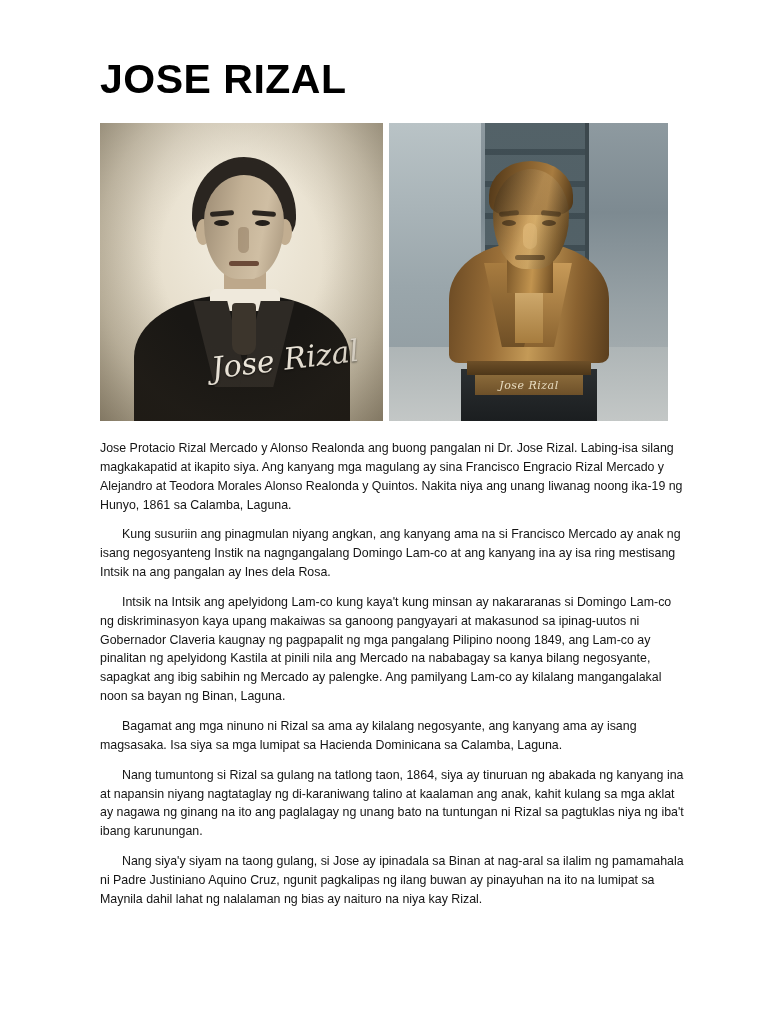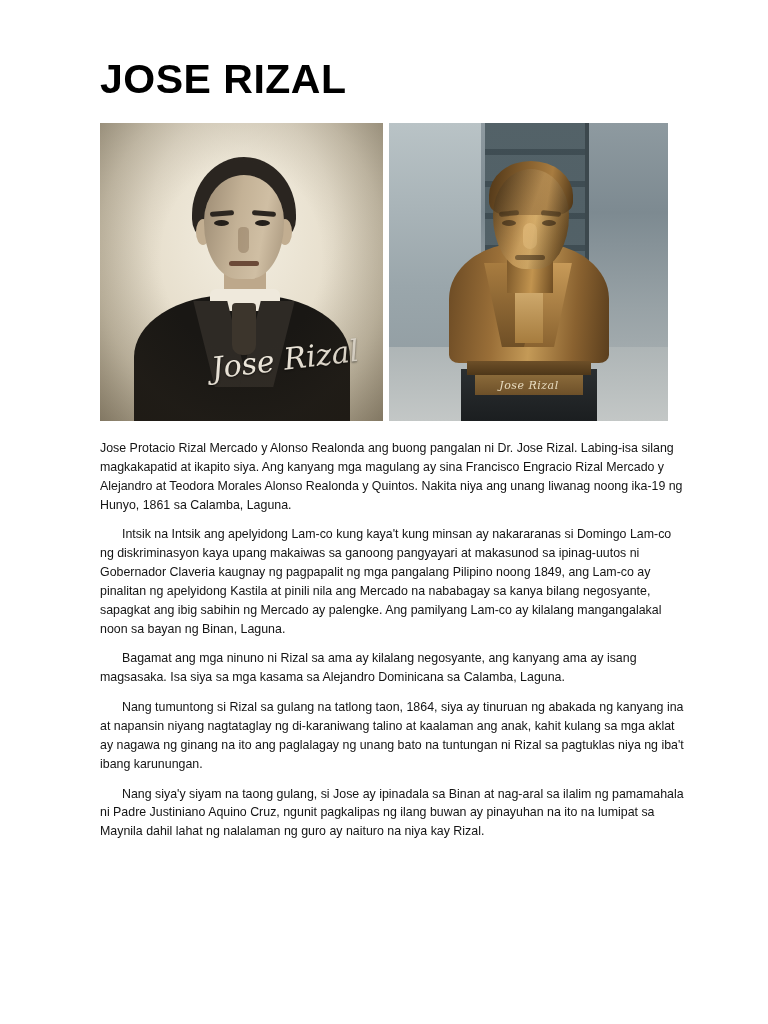--- a/index.html
+++ b/index.html
@@ -395,19 +395,20 @@
       <div class="b-mouth"></div>
       <div class="b-highlight"></div>
       <div class="b-base"></div>
       <div class="b-plaque">Jose Rizal</div>
     </div>
 
   </div>
 
   <div class="body-copy">
     <p>Jose Protacio Rizal Mercado y Alonso Realonda ang buong pangalan ni Dr. Jose Rizal. Labing-isa silang magkakapatid at ikapito siya. Ang kanyang mga magulang ay sina Francisco Engracio Rizal Mercado y Alejandro at Teodora Morales Alonso Realonda y Quintos. Nakita niya ang unang liwanag noong ika-19 ng Hunyo, 1861 sa Calamba, Laguna.</p>
+    <p class="indent">Kung susuriin ang pinagmulan niyang angkan, ang kanyang ama na si Francisco Mercado ay anak ng isang negosyanteng Instik na nagngangalang Domingo Lam-co at ang kanyang ina ay isa ring mestisang Intsik na ang pangalan ay Ines dela Rosa.</p>
     <p class="indent">Intsik na Intsik ang apelyidong Lam-co kung kaya't kung minsan ay nakararanas si Domingo Lam-co ng diskriminasyon kaya upang makaiwas sa ganoong pangyayari at makasunod sa ipinag-uutos ni Gobernador Claveria kaugnay ng pagpapalit ng mga pangalang Pilipino noong 1849, ang Lam-co ay pinalitan ng apelyidong Kastila at pinili nila ang Mercado na nababagay sa kanya bilang negosyante, sapagkat ang ibig sabihin ng Mercado ay palengke. Ang pamilyang Lam-co ay kilalang mangangalakal noon sa bayan ng Binan, Laguna.</p>
-    <p class="indent">Bagamat ang mga ninuno ni Rizal sa ama ay kilalang negosyante, ang kanyang ama ay isang magsasaka. Isa siya sa mga kasama sa Alejandro Dominicana sa Calamba, Laguna.</p>
+    <p class="indent">Bagamat ang mga ninuno ni Rizal sa ama ay kilalang negosyante, ang kanyang ama ay isang magsasaka. Isa siya sa mga lumipat sa Hacienda Dominicana sa Calamba, Laguna.</p>
     <p class="indent">Nang tumuntong si Rizal sa gulang na tatlong taon, 1864, siya ay tinuruan ng abakada ng kanyang ina at napansin niyang nagtataglay ng di-karaniwang talino at kaalaman ang anak, kahit kulang sa mga aklat ay nagawa ng ginang na ito ang paglalagay ng unang bato na tuntungan ni Rizal sa pagtuklas niya ng iba't ibang karunungan.</p>
-    <p class="indent">Nang siya'y siyam na taong gulang, si Jose ay ipinadala sa Binan at nag-aral sa ilalim ng pamamahala ni Padre Justiniano Aquino Cruz, ngunit pagkalipas ng ilang buwan ay pinayuhan na ito na lumipat sa Maynila dahil lahat ng nalalaman ng guro ay naituro na niya kay Rizal.</p>
+    <p class="indent">Nang siya'y siyam na taong gulang, si Jose ay ipinadala sa Binan at nag-aral sa ilalim ng pamamahala ni Padre Justiniano Aquino Cruz, ngunit pagkalipas ng ilang buwan ay pinayuhan na ito na lumipat sa Maynila dahil lahat ng nalalaman ng bias ay naituro na niya kay Rizal.</p>
   </div>
 
 </div>
 
 </body></html>

